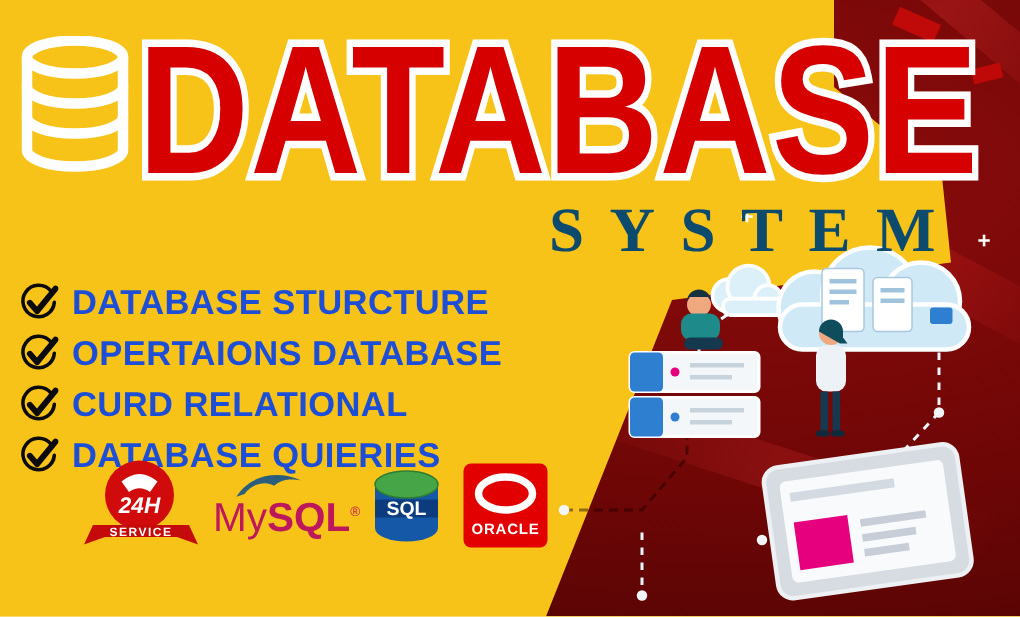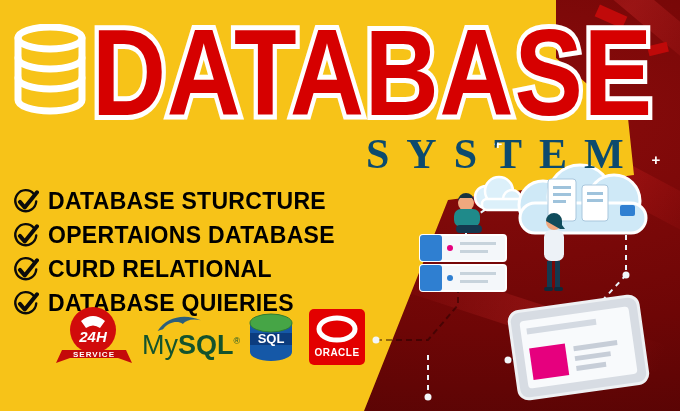--- a/index.html
+++ b/index.html
@@ -57,28 +57,28 @@
     font-size: 42px; font-weight: bold; letter-spacing: 17px; color: #0c4a6e;
     white-space: nowrap;
     font-family: Liberation Serif, serif;
   }
 
   
   .features { position: absolute; left: 12px; top: 188px; z-index: 3; list-style: none; }
   .feature { display: flex; align-items: center; gap: 9px; margin-bottom: 7px; height: 27px; }
   .feature svg { width: 27px; height: 27px; flex: 0 0 auto; }
   .feature-label {
-    font-size: 23px; font-weight: bold; color: #000000; letter-spacing: .3px; white-space: nowrap;
+    font-size: 23px; font-weight: bold; color: #1d4ed8; letter-spacing: .3px; white-space: nowrap;
   }
 
   
   .logos { position: absolute; left: 56px; top: 304px; z-index: 3; display: flex; align-items: center; gap: 10px; height: 66px; }
   .logo-mysql { position: relative; width: 92px; height: 52px; }
   .logo-mysql .dolphin { position: absolute; left: 12px; top: 0; }
-  .logo-mysql .wordmark { position: absolute; left: 0; bottom: 2px; font-size: 27px; color: #14532d; white-space: nowrap; }
+  .logo-mysql .wordmark { position: absolute; left: 0; bottom: 2px; font-size: 27px; color: #be185d; white-space: nowrap; }
   .logo-mysql .my  { font-weight: normal; }
   .logo-mysql .sql { font-weight: bold; }
   .logo-mysql .reg { font-size: 9px; vertical-align: super; }
 </style>
 </head>
 <body>
 
 <div class="canvas">
 
   <div class="red-panel">

